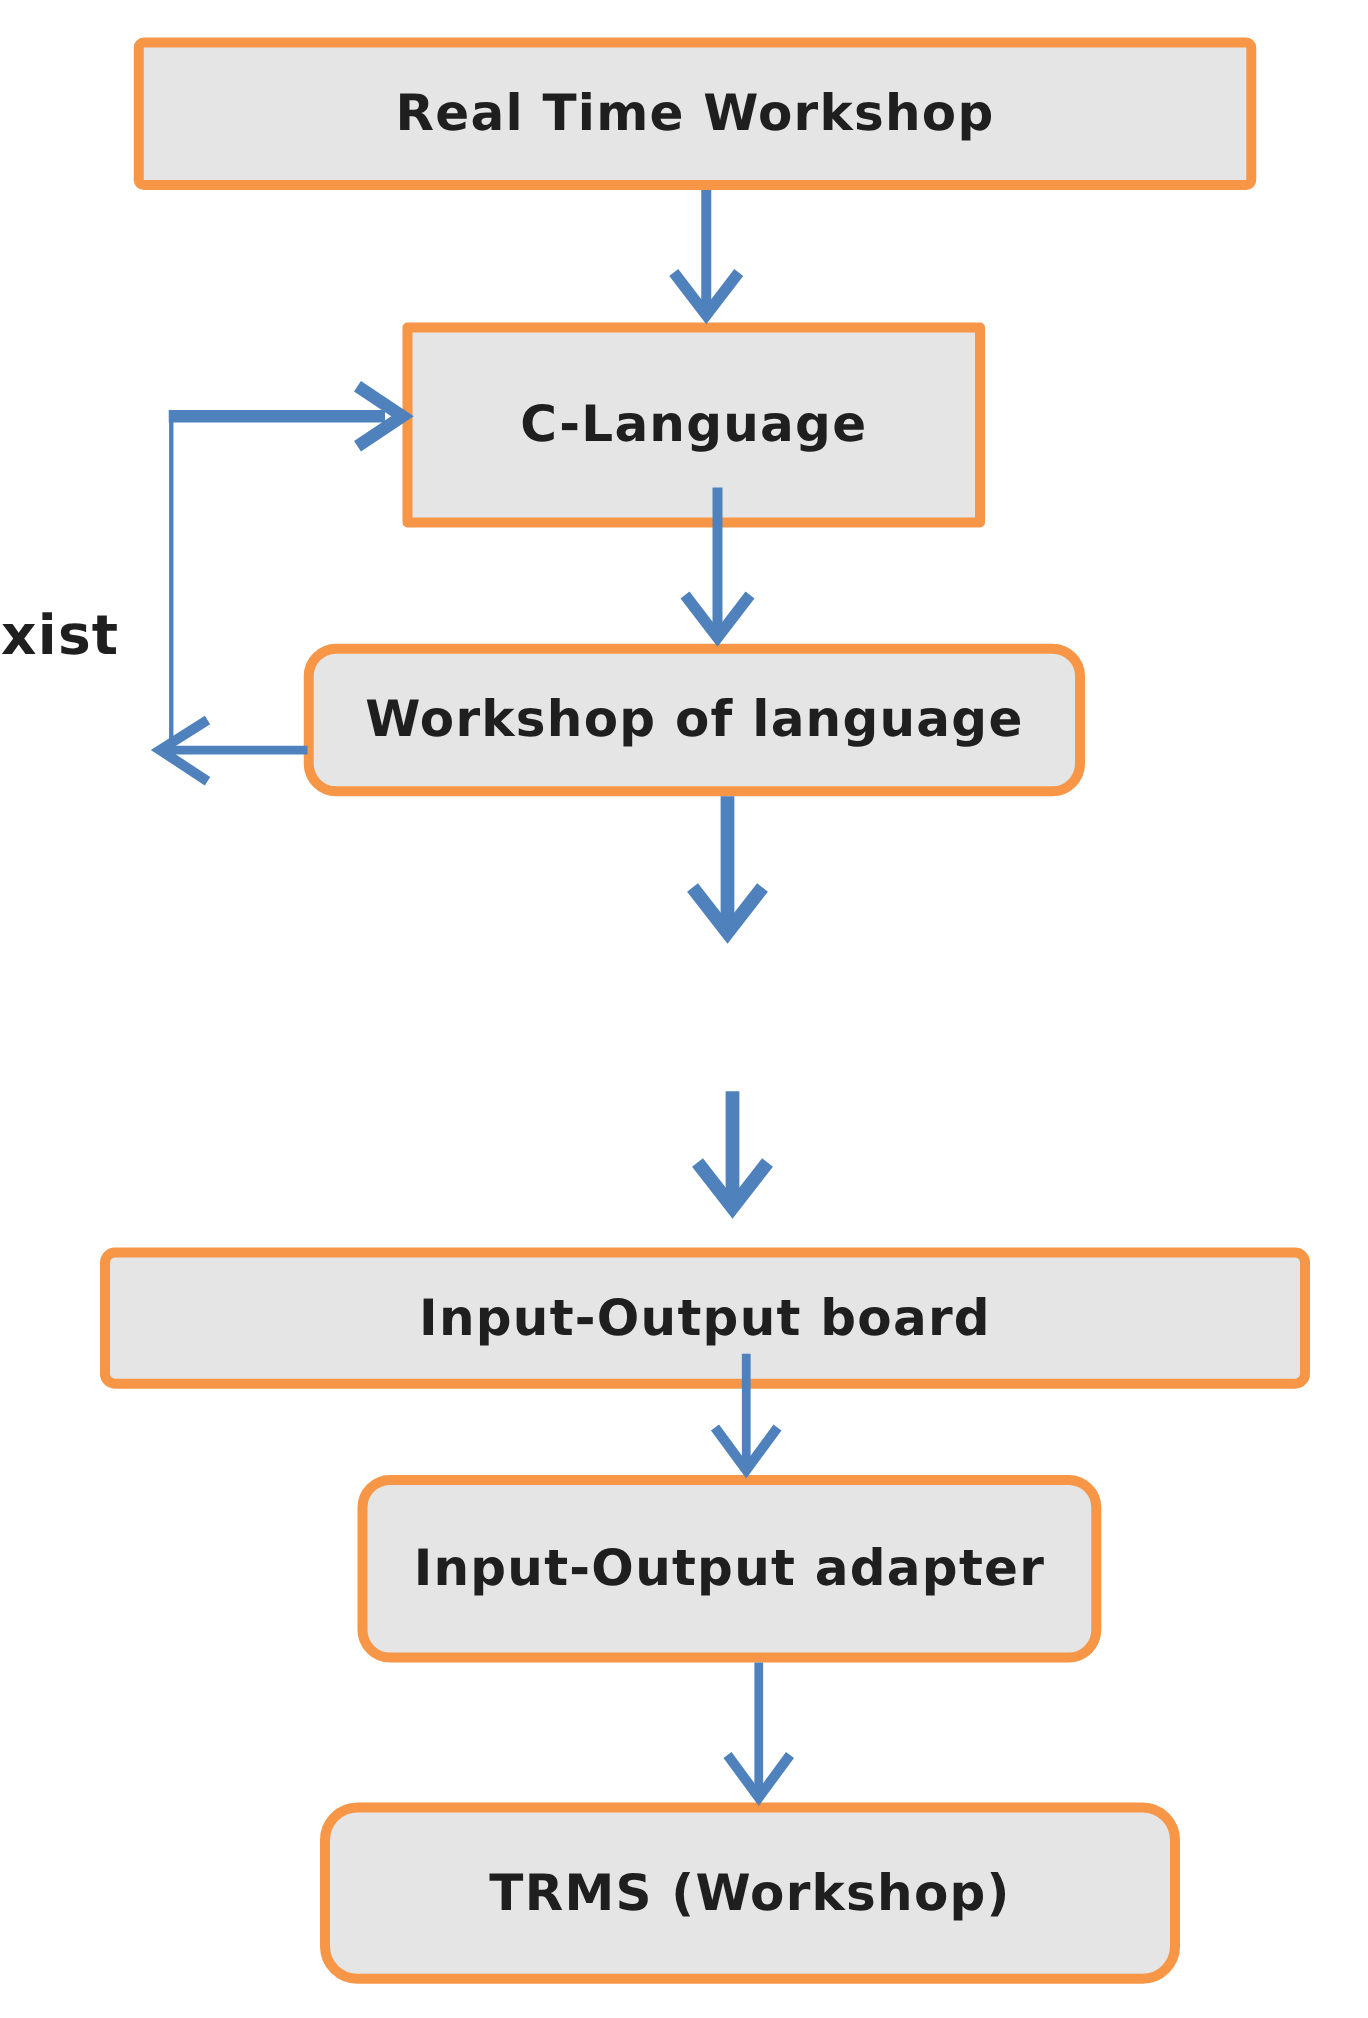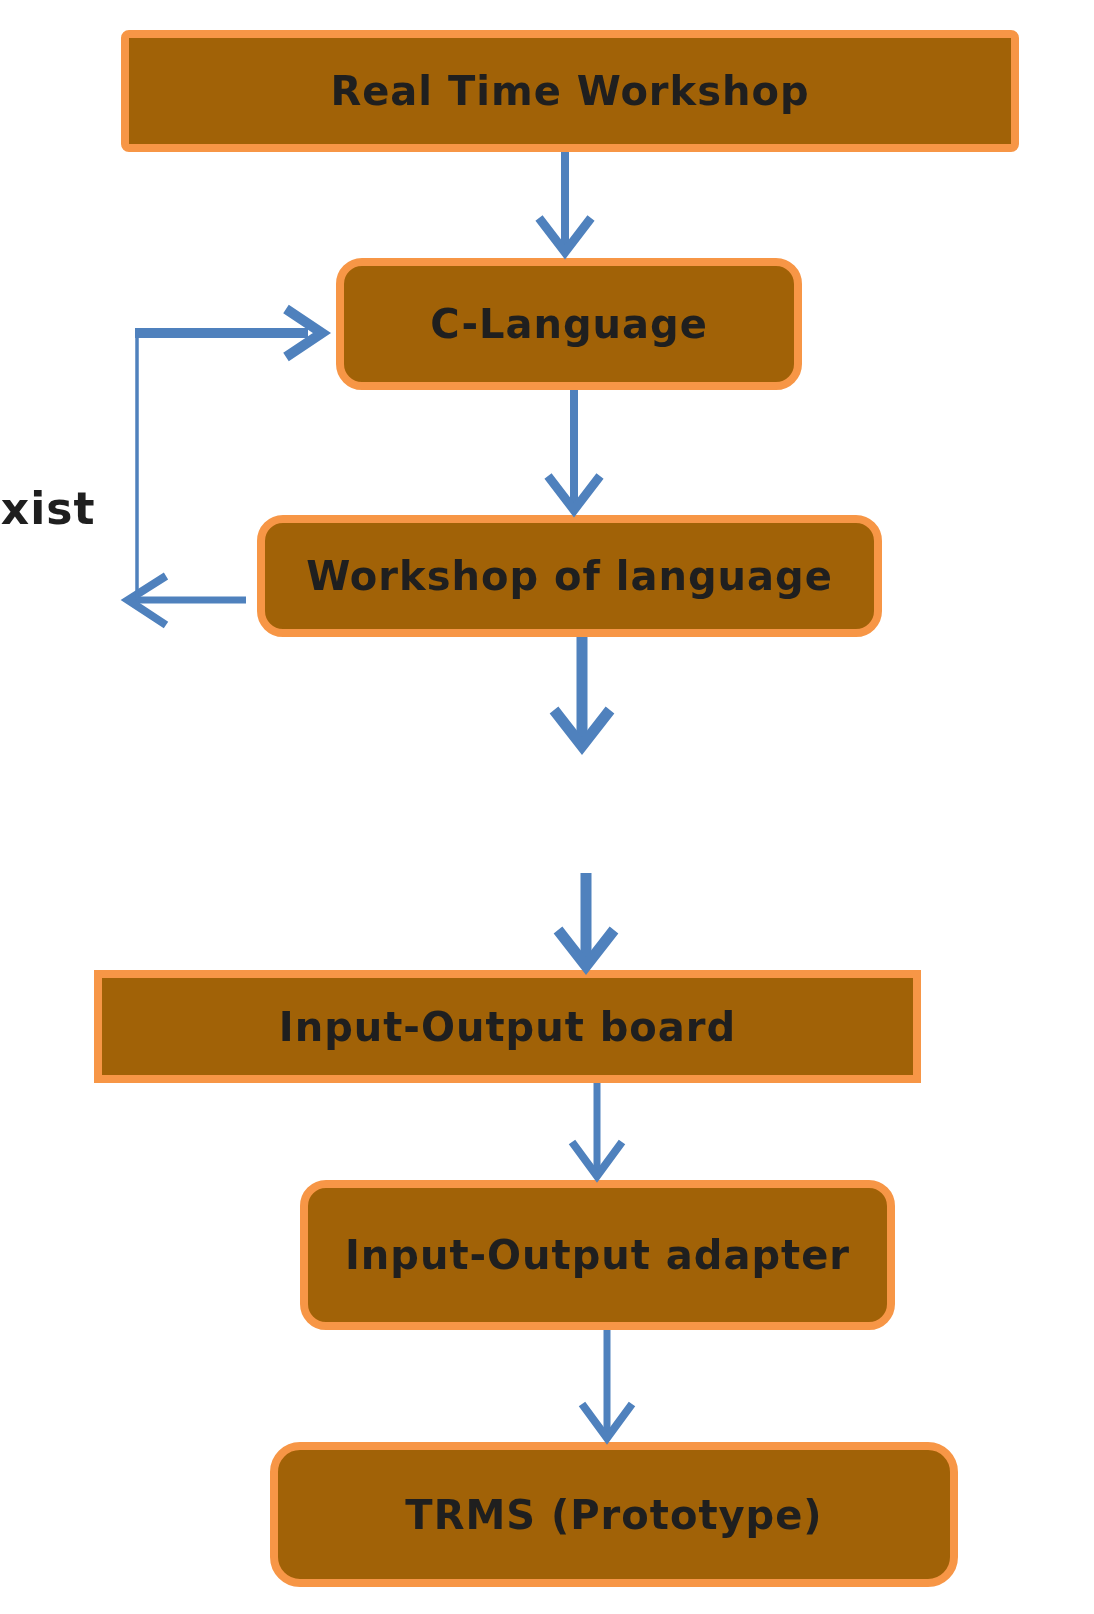--- a/index.html
+++ b/index.html
@@ -11,27 +11,26 @@
     position: relative;
     width: 1094px;
     height: 1614px;
     overflow: hidden;
     background: var(--bg, #ffffff);
     font-family: "DejaVu Sans", "Liberation Sans", sans-serif;
   }
   .node {
     position: absolute;
     box-sizing: border-box;
-    background: #a16207;
+    background: #e5e5e5;
     border: 8px solid var(--box-border, #F79646);
     display: flex;
     align-items: center;
     justify-content: center;
     text-align: center;
-    margin-left: 14px;
   }
   .node-label {
     font-weight: bold;
     font-size: 40px;
     letter-spacing: 1px;
     color: var(--text, #1F1F1F);
     white-space: nowrap;
   }
   #arrow-layer {
     position: absolute;
@@ -60,39 +59,39 @@
 </style>
 </head>
 <body>
 
 <div id="canvas" style="--box-border: #F79646; --arrow: #4F81BD; --text: #1F1F1F; --bg: #FFFFFF;">
 
   <div class="node" style="left:107px; top:30px; width:898px; height:122px; border-radius:8px;">
     <span class="node-label">Real Time Workshop</span>
   </div>
 
-  <div class="node" style="left:322px; top:258px; width:466px; height:132px; border-radius:26px;">
+  <div class="node" style="left:322px; top:258px; width:466px; height:164px; border-radius:4px;">
     <span class="node-label">C-Language</span>
   </div>
 
   <div class="node" style="left:243px; top:515px; width:625px; height:122px; border-radius:26px;">
     <span class="node-label">Workshop of language</span>
   </div>
 
 
-  <div class="node" style="left:80px; top:970px; width:827px; height:113px; border-radius:0;">
+  <div class="node" style="left:80px; top:998px; width:968px; height:113px; border-radius:12px;">
     <span class="node-label">Input-Output board</span>
   </div>
 
   <div class="node" style="left:286px; top:1180px; width:595px; height:150px; border-radius:26px;">
     <span class="node-label">Input-Output adapter</span>
   </div>
 
   <div class="node" style="left:256px; top:1442px; width:688px; height:145px; border-radius:30px;">
-    <span class="node-label">TRMS (Prototype)</span>
+    <span class="node-label">TRMS (Workshop)</span>
   </div>
 
   <div class="edge-label">exist</div>
 
   <svg id="arrow-layer" viewBox="0 0 1094 1614" xmlns="http://www.w3.org/2000/svg">
 
     <g>
       <line class="arrow" x1="565" y1="152" x2="565" y2="252" stroke-width="8"></line>
       <polyline class="arrow" points="539,218 565,252 591,218" stroke-width="9"></polyline>
     </g>

